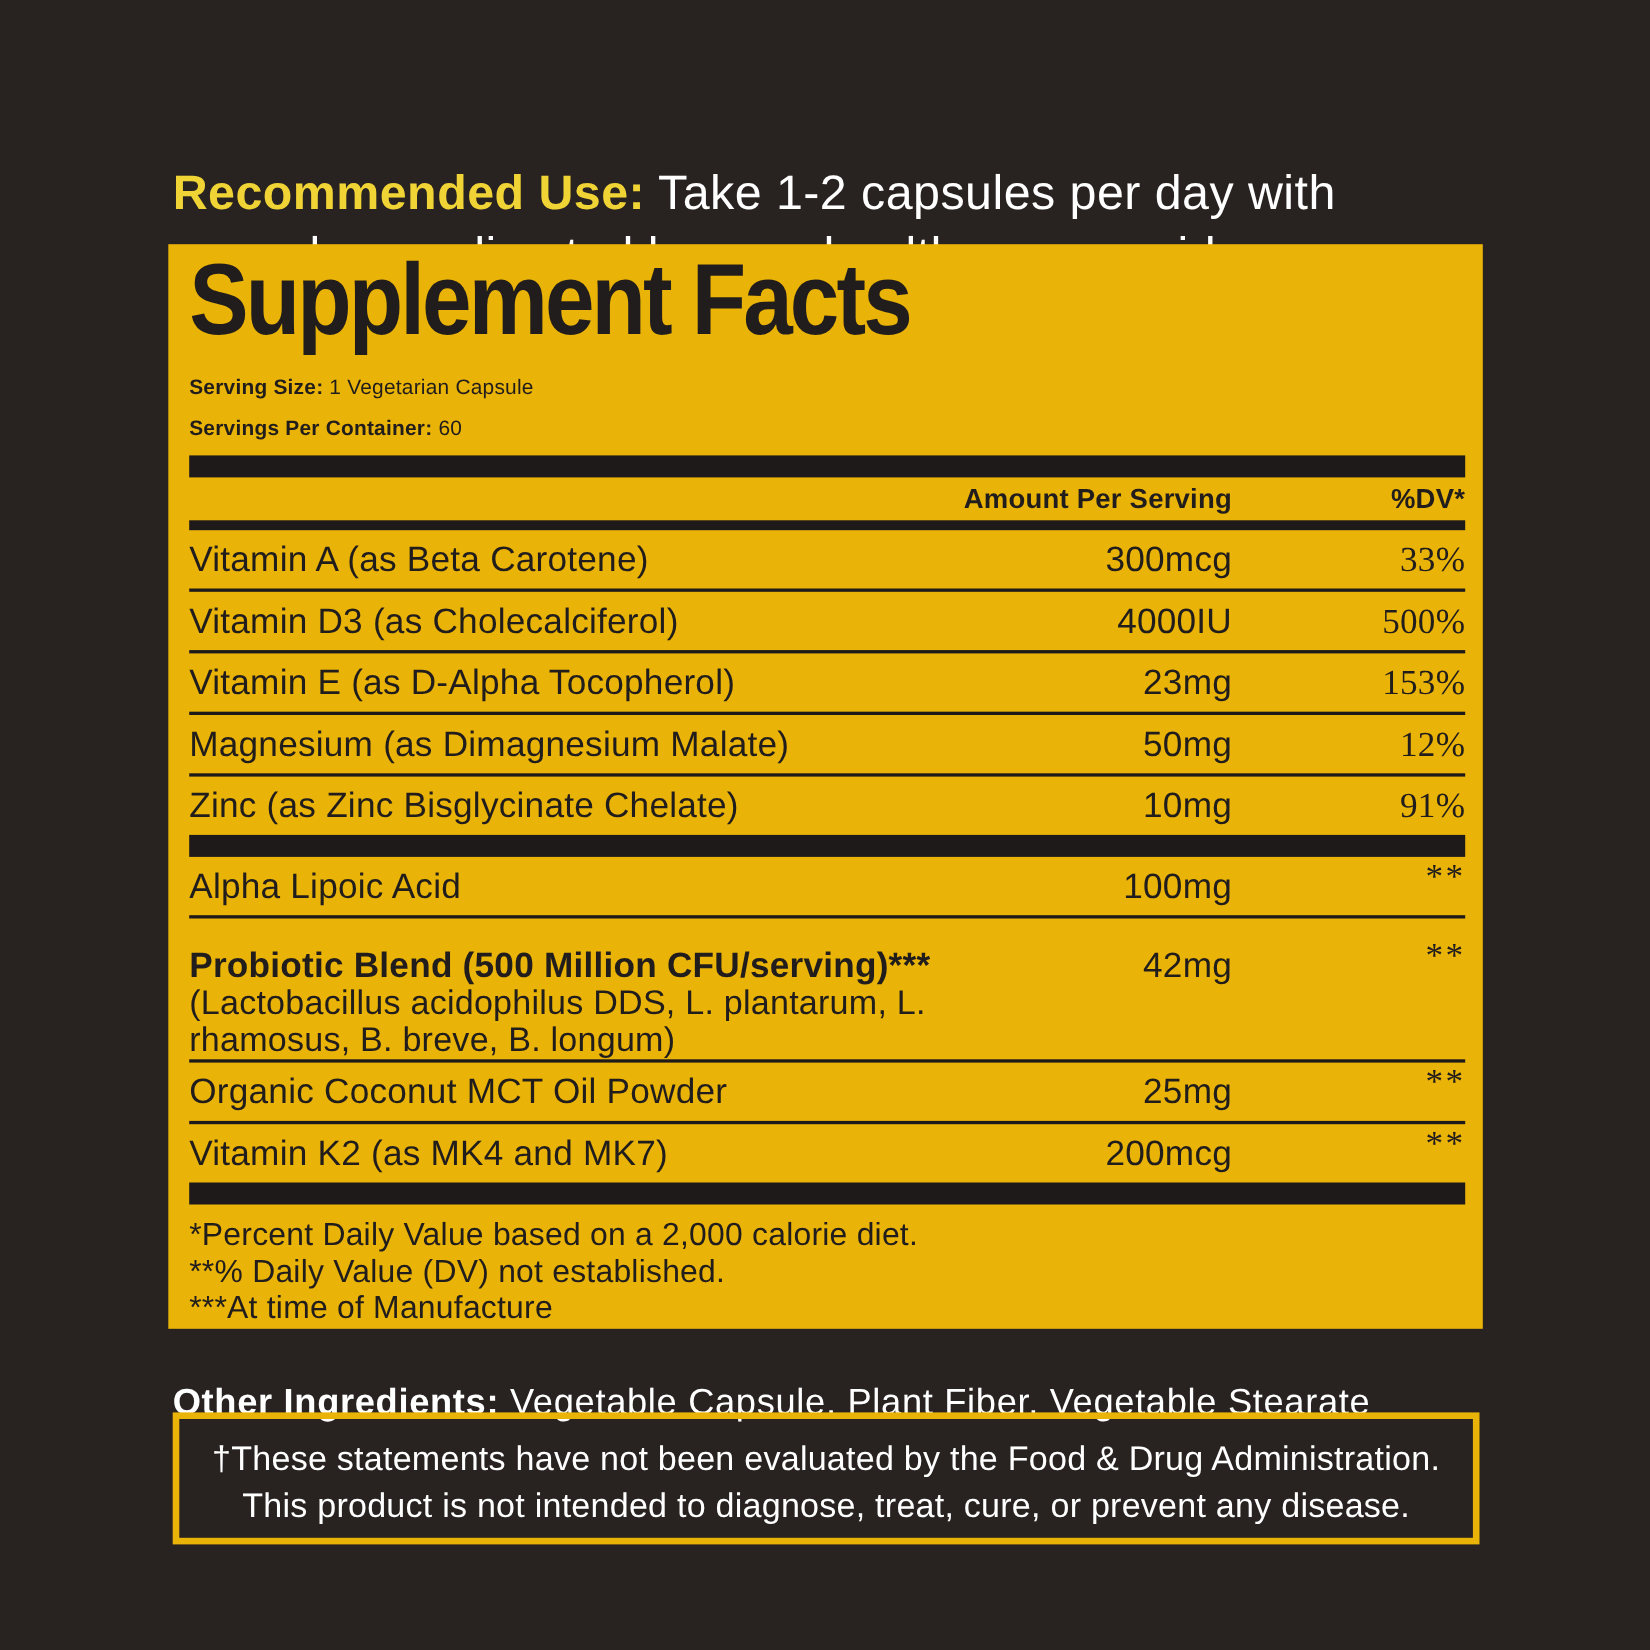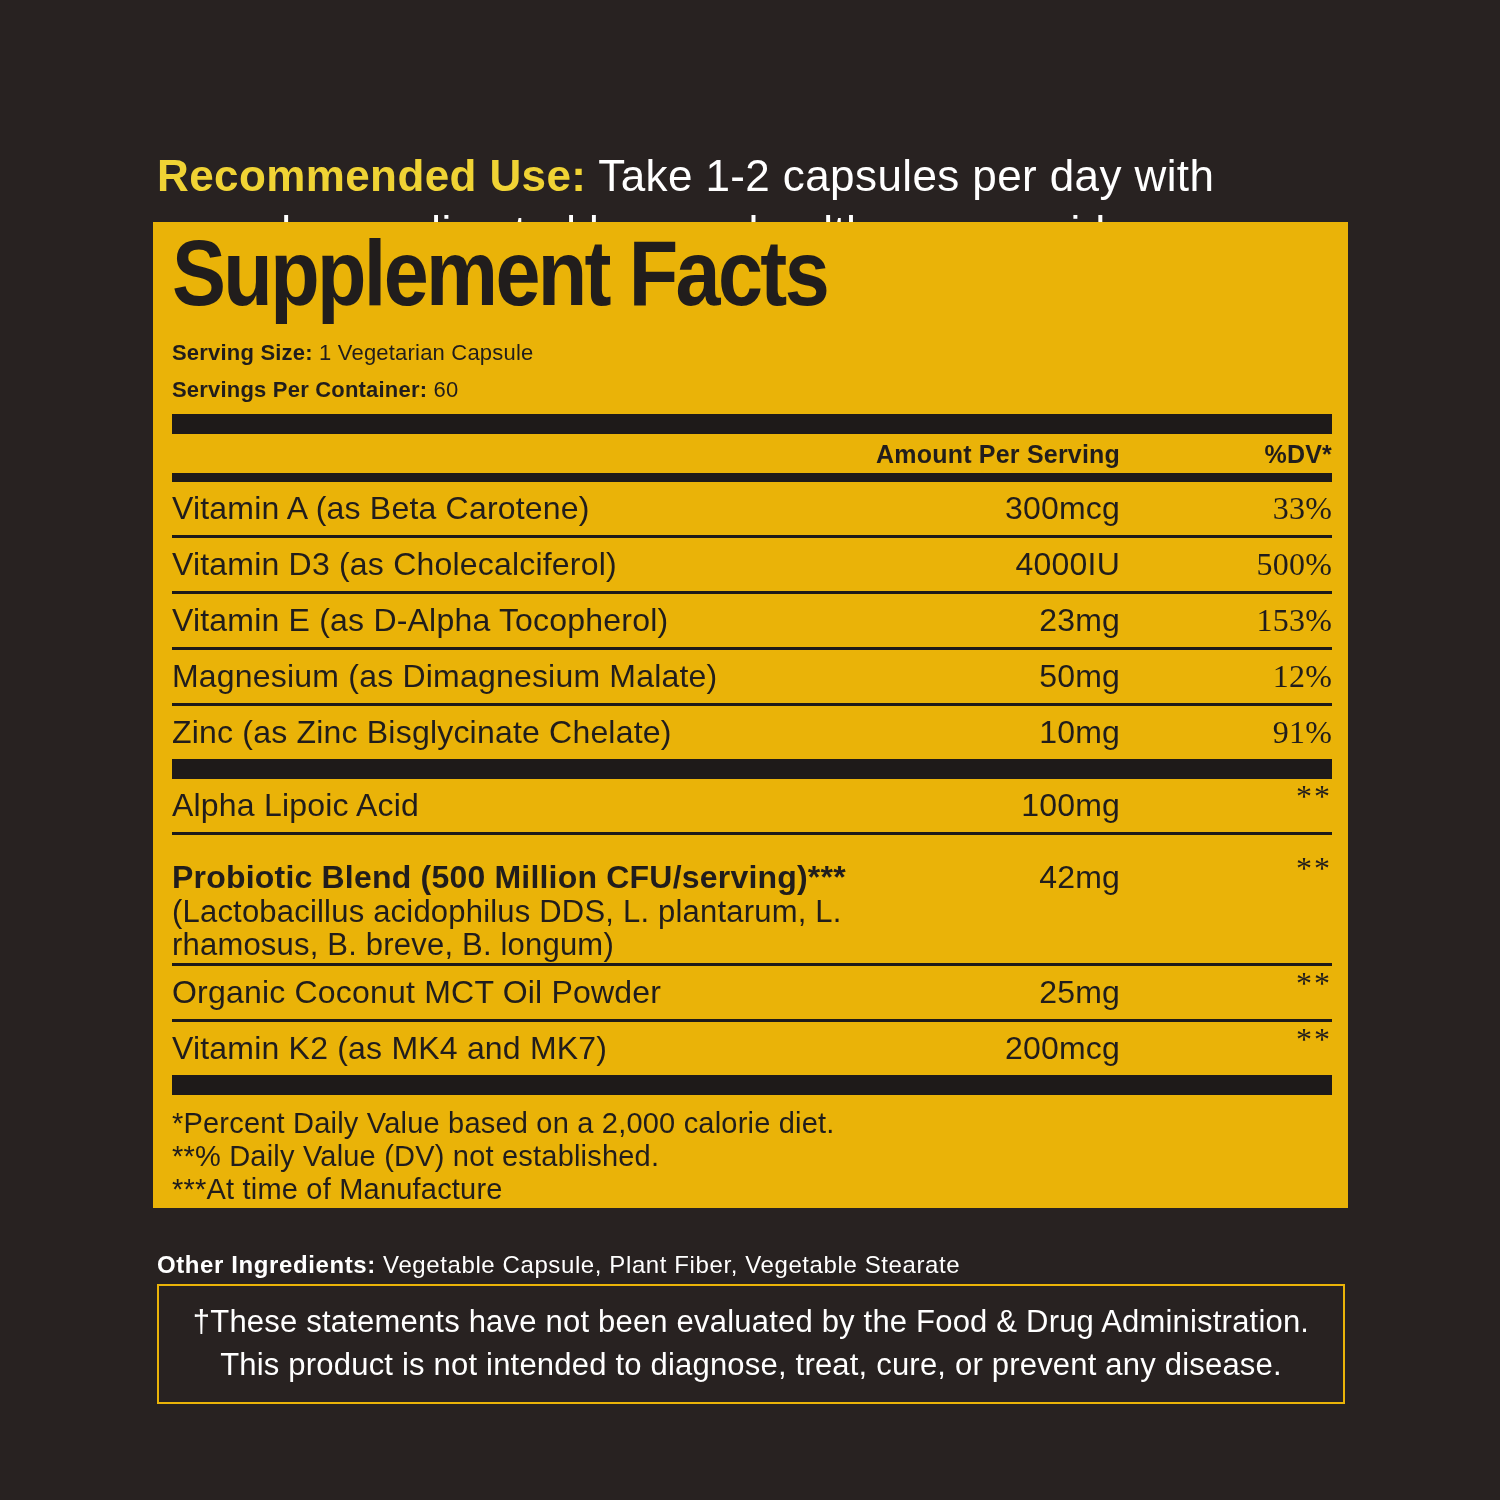--- a/index.html
+++ b/index.html
@@ -18,21 +18,21 @@
   
   .panel{
     position:absolute;left:153px;top:222px;width:1195px;height:986px;
     background:#eab308;color:#211d1c;box-sizing:border-box;
     padding:6px 16px 0 19px;
   }
   .sf-title{
     font-size:92px;font-weight:800;letter-spacing:-3px;line-height:90px;
     transform:scaleX(.88);transform-origin:0 50%;white-space:nowrap;margin:0;
   }
-  .serving{margin-top:16px;font-size:22px;line-height:37px;letter-spacing:.2px;}
+  .serving{margin-top:16px;font-size:19px;line-height:37px;letter-spacing:.2px;}
   .serving b{font-weight:700;}
   .bar{height:20px;background:#1e1a19;}
   .bar.first{margin-top:6px;}
   .bar-mid{height:9px;background:#1e1a19;}
   .hdr-row{display:flex;align-items:baseline;padding:6px 0 4px;font-size:25px;font-weight:700;letter-spacing:.2px;}
   .hdr-row .sp{flex:1;}
   .hdr-row .amt-h{text-align:right;}
   .hdr-row .dv-h{width:212px;text-align:right;}
   .row{display:flex;align-items:flex-start;padding:8px 0 9px;font-size:32px;line-height:36px;letter-spacing:.2px;}
   .row .name{flex:1;padding-right:10px;}
@@ -40,27 +40,27 @@
   .row .dv{width:212px;text-align:right;white-space:nowrap;font-family:Liberation Serif, serif;}
   .row.prob{padding:24px 0 2px;}
   .row .pb-bold{font-weight:700;display:block;}
   .row .pb-desc{display:block;font-size:31px;line-height:33px;max-width:710px;}
   .divider{height:3px;background:#1e1a19;}
   .sup{position:relative;top:-9px;letter-spacing:2px;}
   .footnotes{margin-top:12px;font-size:29px;line-height:33px;letter-spacing:.2px;}
   
   .other{
     position:absolute;left:157px;top:1221px;width:1200px;color:#ffffff;
-    font-size:24px;line-height:40px;letter-spacing:.6px;white-space:nowrap;
+    font-size:33px;line-height:40px;letter-spacing:.6px;white-space:nowrap;
   }
   .other b{font-weight:700;}
   
   .disclaimer{
     position:absolute;left:157px;top:1284px;width:1188px;height:120px;
-    box-sizing:border-box;border:2px solid #eab308;color:#ffffff;
+    box-sizing:border-box;border:6px solid #eab308;color:#ffffff;
     text-align:center;font-size:31px;line-height:43px;padding-top:14px;letter-spacing:.2px;
   }
 </style>
 </head>
 <body>
 
 <p class="recommended"><span class="lbl">Recommended Use:</span>
   <span>Take 1-2 capsules per day with</span><br>
   <span>a meal or as directed by your health care provider.</span>
 </p>

